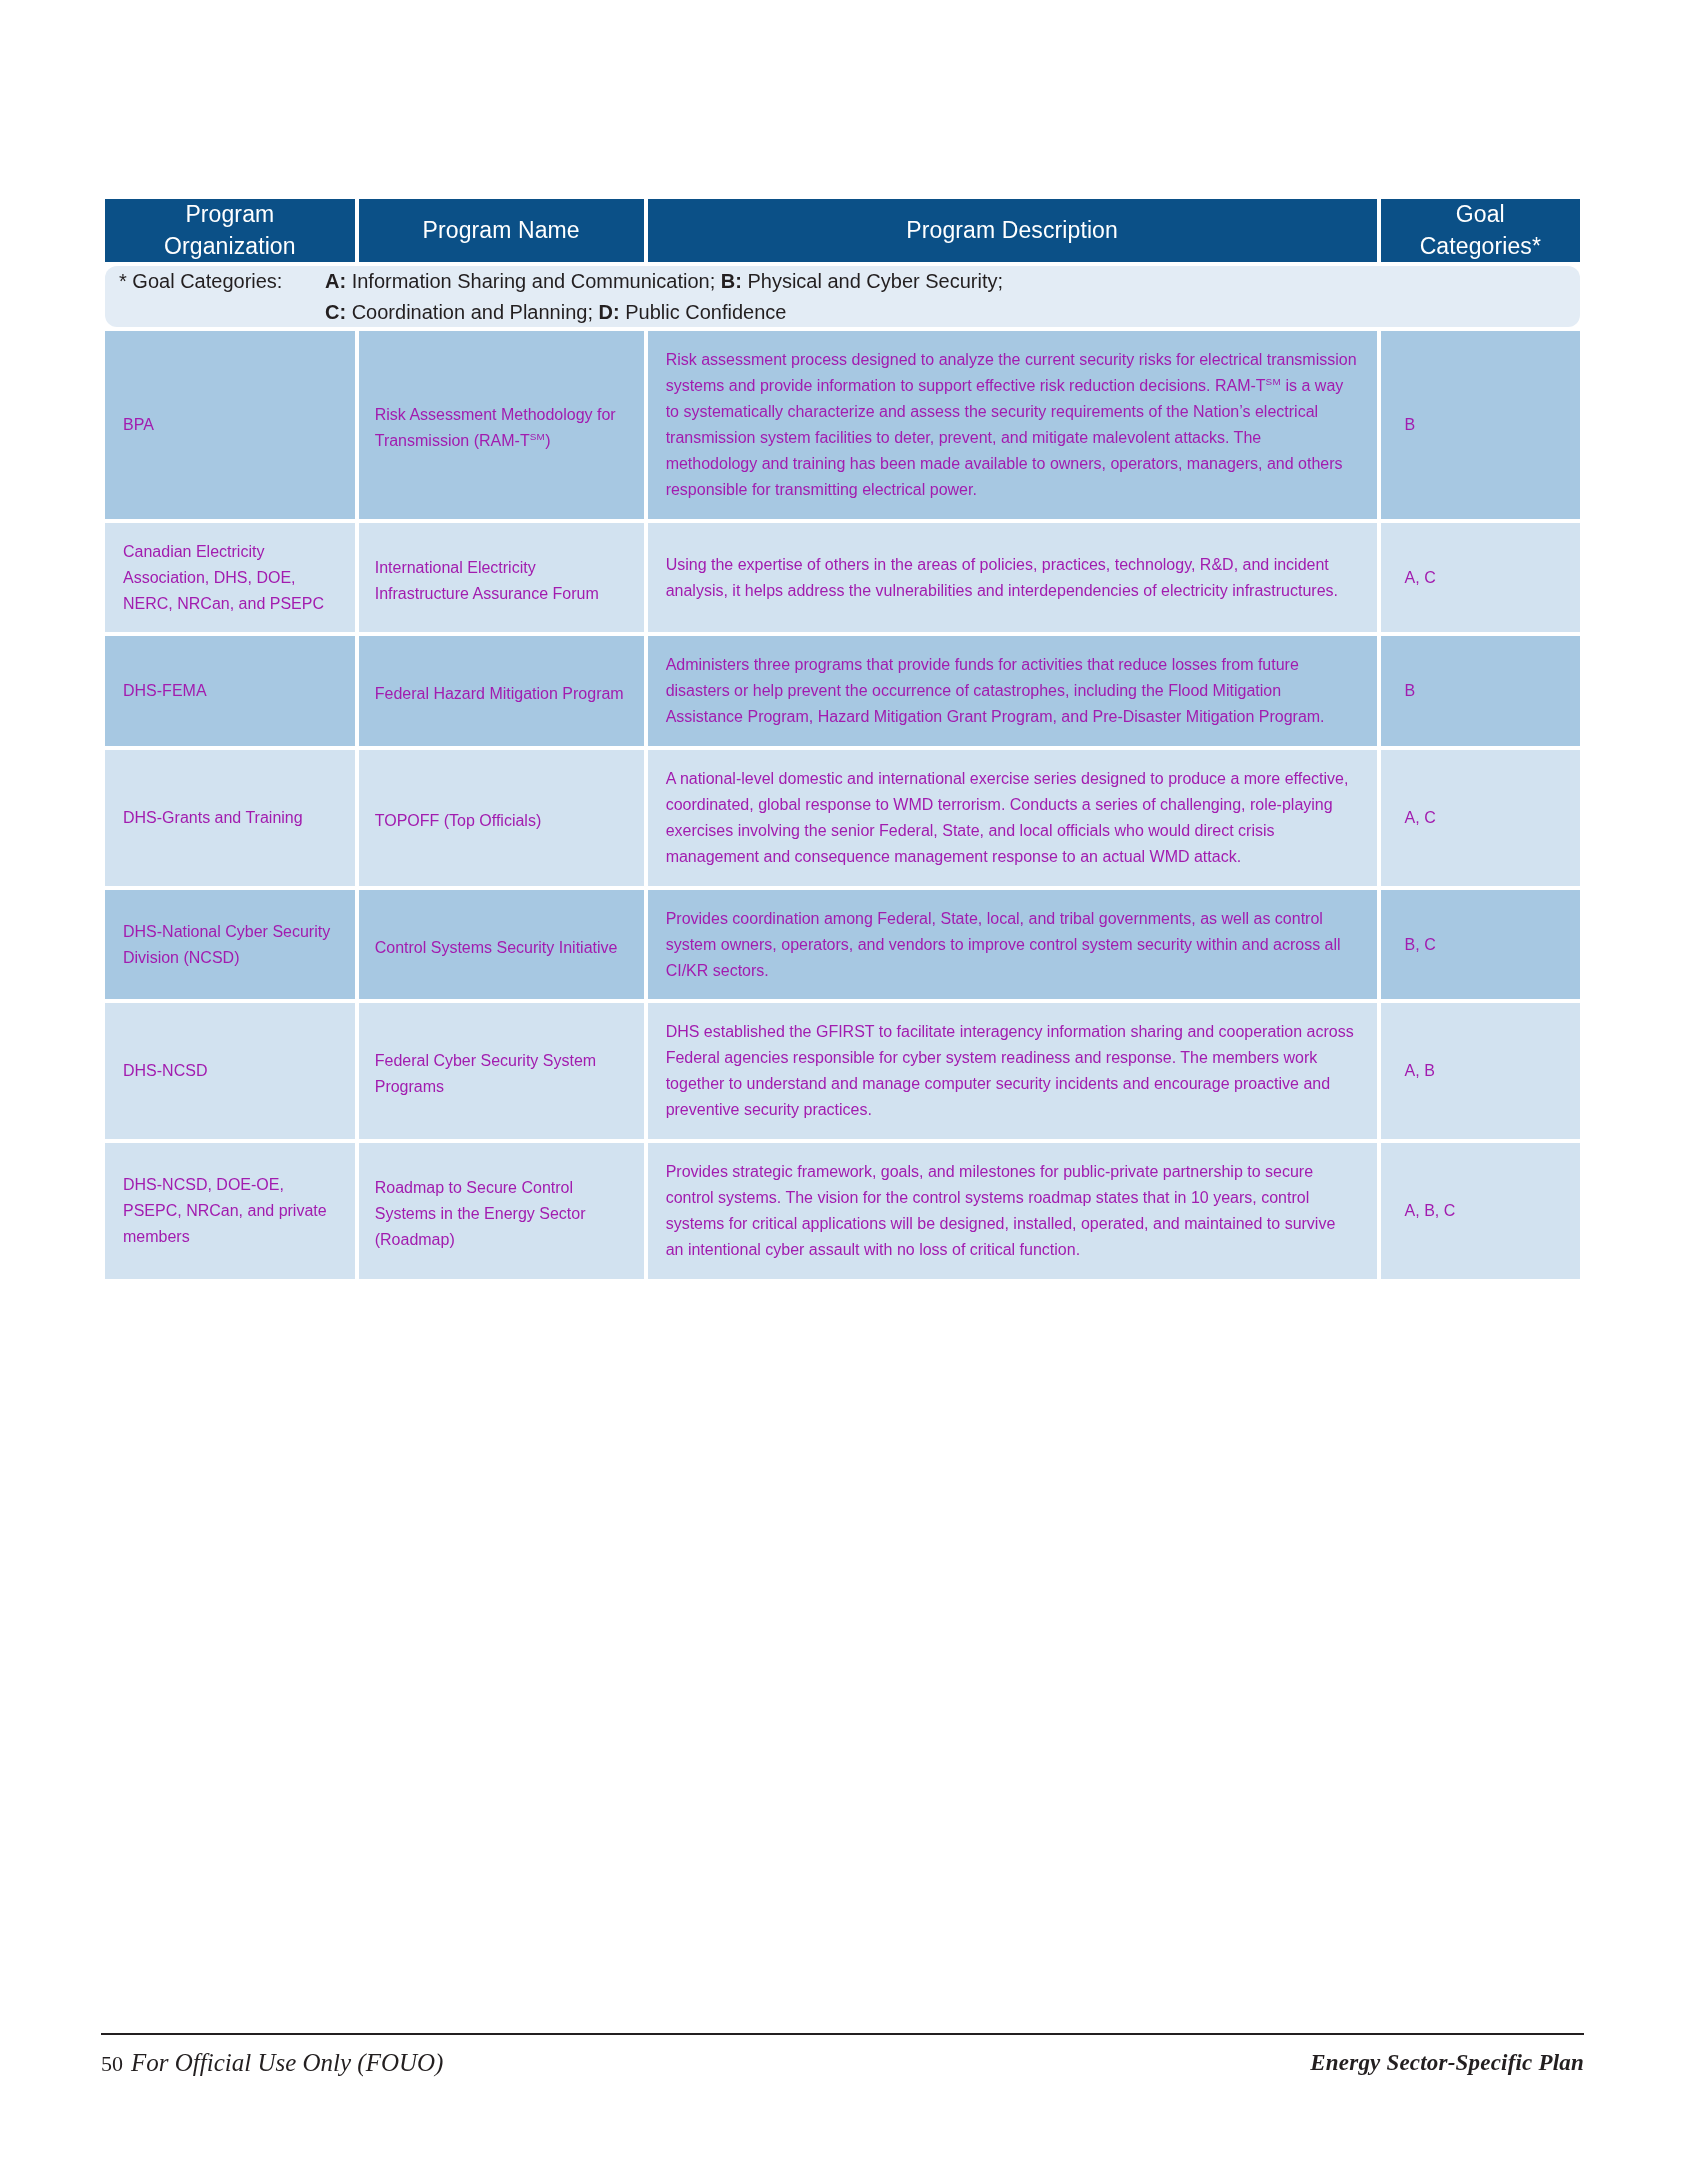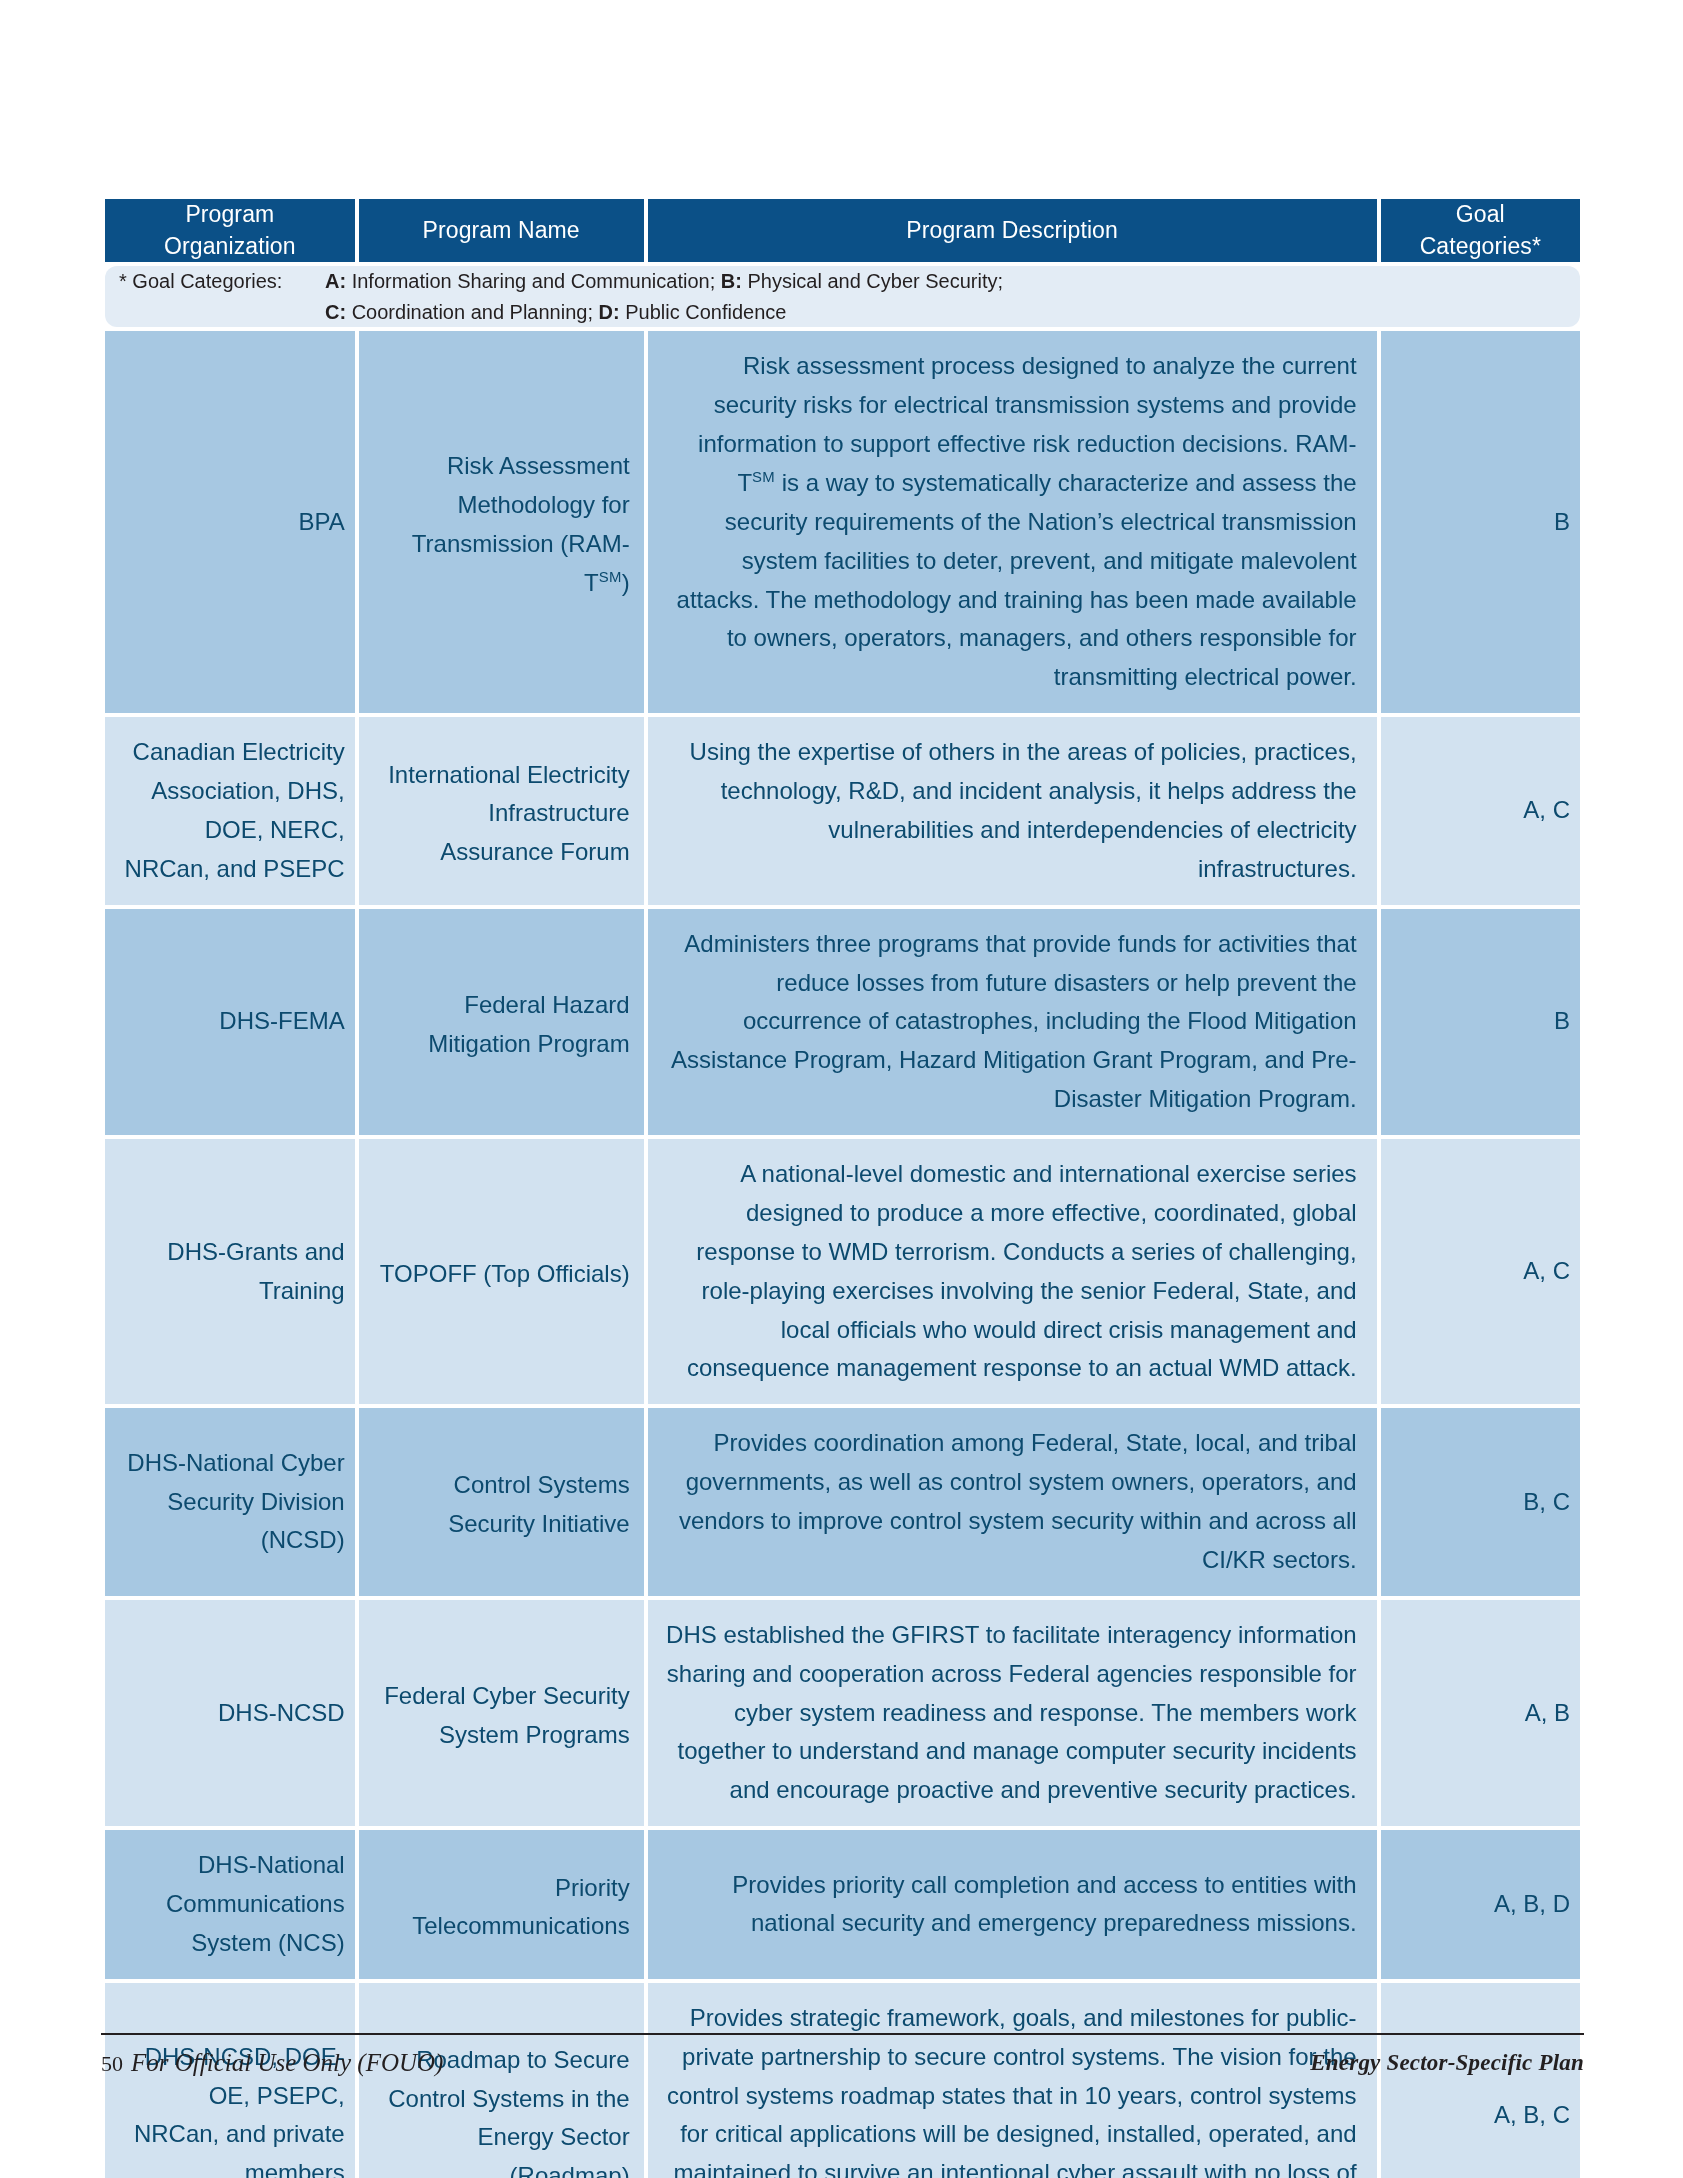--- a/index.html
+++ b/index.html
@@ -71,24 +71,23 @@
     flex: 0 0 220px;
     padding-left: 14px;
     white-space: nowrap;
   }
   .legend-defs {
     flex: 1 1 auto;
   }
 
   
   td.org, td.name, td.desc, td.goal {
-    font-size: 24px;
-    color: #0c4a6e;
+    font-size: 16px;
+    color: #a21caf;
     line-height: 1.62;
-    text-align: right;
   }
   td.org  { padding: 16px 10px 16px 18px; }
   td.name { padding: 16px 14px 10px 16px; }
   td.desc { padding: 16px 20px 16px 18px; }
   td.goal { padding: 16px 10px 16px 24px; }
 
   tr.shade-dark td   { background: #a7c8e2; }
   tr.shade-light td  { background: #d2e2f0; }
 
   .desc sup, .name sup {
@@ -223,26 +222,20 @@
         <td class="goal">B, C</td>
       </tr>
 
       <tr class="shade-light">
         <td class="org">DHS-NCSD</td>
         <td class="name">Federal Cyber Security System Programs</td>
         <td class="desc">DHS established the GFIRST to facilitate interagency information sharing and cooperation across Federal agencies responsible for cyber system readiness and response. The members work together to understand and manage computer security incidents and encourage proactive and preventive security practices.</td>
         <td class="goal">A, B</td>
       </tr>
 
-      <tr class="shade-dark">
-        <td class="org">DHS-National Communications System (NCS)</td>
-        <td class="name">Priority Telecommunications</td>
-        <td class="desc">Provides priority call completion and access to entities with national security and emergency preparedness missions.</td>
-        <td class="goal">A, B, D</td>
-      </tr>
 
       <tr class="shade-light">
         <td class="org">DHS-NCSD, DOE-OE, PSEPC, NRCan, and private members</td>
         <td class="name">Roadmap to Secure Control Systems in the Energy Sector (Roadmap)</td>
         <td class="desc">Provides strategic framework, goals, and milestones for public-private partnership to secure control systems. The vision for the control systems roadmap states that in 10 years, control systems for critical applications will be designed, installed, operated, and maintained to survive an intentional cyber assault with no loss of critical function.</td>
         <td class="goal">A, B, C</td>
       </tr>
 
     </tbody>
   </table>

